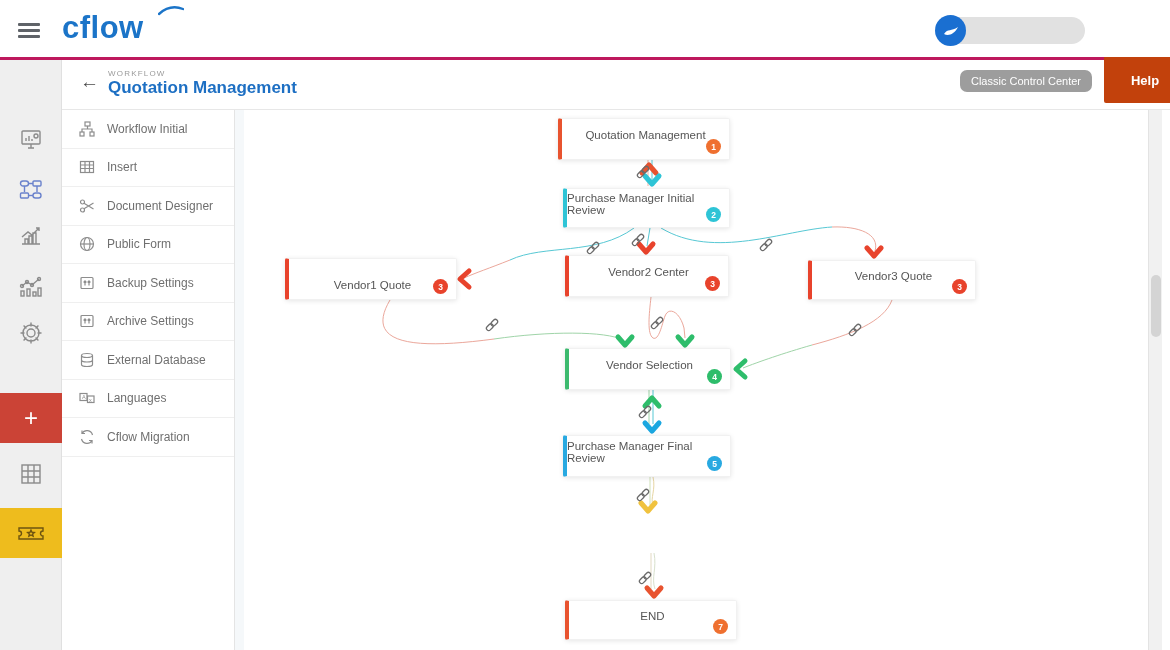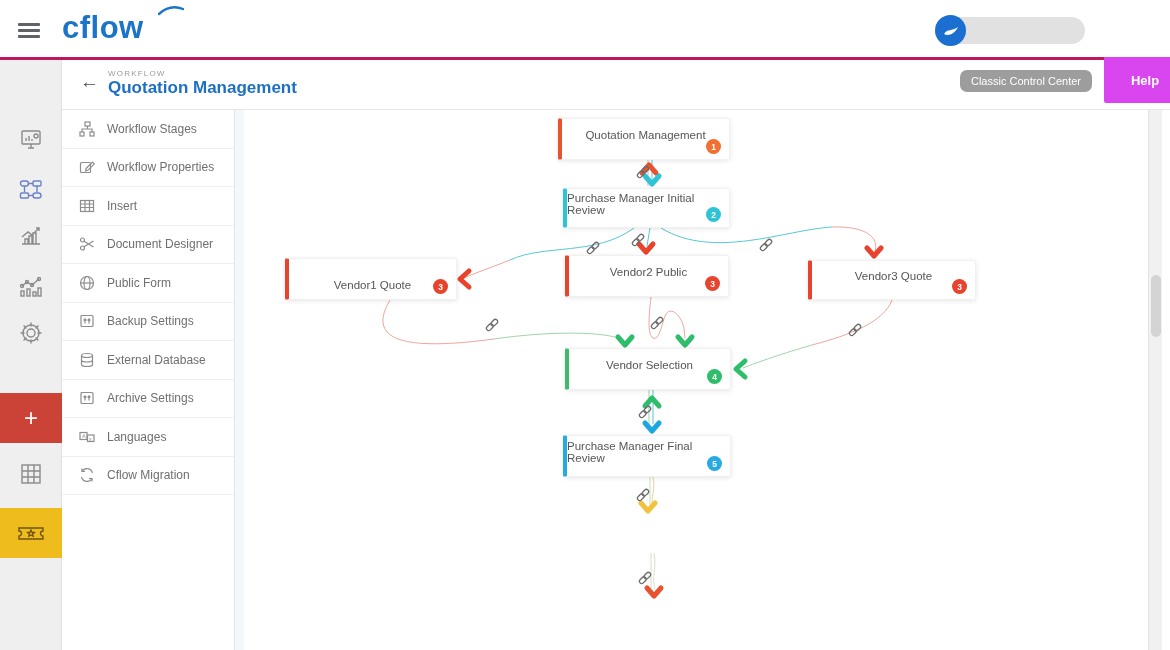--- a/index.html
+++ b/index.html
@@ -22,21 +22,21 @@
   .rail-plus { position:absolute; left:0; top:333px; width:62px; height:50px; background:#cb4336; color:#fff; font-size:24px; font-weight:300; display:flex; align-items:center; justify-content:center; cursor:pointer; }
   .rail-ticket { position:absolute; left:0; top:448px; width:62px; height:50px; background:#eebc1d; display:flex; align-items:center; justify-content:center; cursor:pointer; }
   .rail-ticket svg { stroke:#6e5410; fill:none; stroke-width:1.4; }
 
   
   .header { position:absolute; left:62px; top:60px; width:1108px; height:50px; background:#fff; border-bottom:1px solid #e7e7e7; z-index:20; }
   .back-arrow { position:absolute; left:18px; top:11px; font-size:19px; color:#4a4a4a; cursor:pointer; }
   .eyebrow { position:absolute; left:46px; top:9px; font-size:8px; letter-spacing:1.2px; color:#9a9a9a; }
   .page-title { position:absolute; left:46px; top:18px; font-size:17px; font-weight:bold; color:#1d6fc3; }
   .classic-btn { position:absolute; right:78px; top:10px; background:#9d9d9d; color:#fff; font-size:11px; padding:5px 11px; border-radius:7px; border:none; cursor:pointer; font-family:inherit; }
-  .help-btn { position:absolute; left:1104px; top:57px; width:66px; height:46px; background:#d946ef; color:#fff; font-size:13px; font-weight:bold; border:none; cursor:pointer; z-index:35; font-family:inherit; border-radius:0 0 0 2px;padding-left:16px; }
+  .help-btn { position:absolute; left:1104px; top:57px; width:66px; height:46px; background:#c2410c; color:#fff; font-size:13px; font-weight:bold; border:none; cursor:pointer; z-index:35; font-family:inherit; border-radius:0 0 0 2px;padding-left:16px; }
 
   
   .sidebar { position:absolute; left:62px; top:110px; width:173px; height:540px; background:#fff; border-right:1px solid #e4e4e4; z-index:20; }
   .menu-item { position:relative; height:38.5px; display:flex; align-items:center; gap:12px; padding-left:17px; border-bottom:1px solid #efefef; color:#6f6f6f; font-size:12px; cursor:pointer; }
   .menu-item svg { stroke:#8d8d8d; fill:none; stroke-width:1.2; flex:0 0 auto; }
   .menu-item.active { color:#2a6db5; font-weight:bold; }
   .menu-item.active svg { stroke:#2a6db5; }
   .menu-item.active::after { content:""; position:absolute; right:0; top:0; width:5px; height:100%; background:#2a72c8; }
   .menu-item.dim svg { stroke:#c4c4c4; }
 
@@ -147,28 +147,21 @@
 <button class="help-btn">Help</button>
 
 <div class="sidebar">
   <div class="menu-item">
     <svg width="16" height="16" viewBox="0 0 16 16">
         <rect x="6" y="1" width="5" height="4"></rect>
         <rect x="1" y="11" width="4" height="4"></rect>
         <rect x="11" y="11" width="4" height="4"></rect>
         <path d="M8.5 5v3M3 11V8h10v3"></path>
       </svg>
-    <span>Workflow Stages</span>
-  </div>
-  <div class="menu-item">
-    <svg width="16" height="16" viewBox="0 0 16 16">
-        <rect x="1.5" y="3.5" width="10" height="10" rx="1"></rect>
-        <path d="M7 9.5l6.5-6.5 1.8 1.8L8.8 11.3 6.5 12z"></path>
-      </svg>
-    <span>Workflow Properties</span>
+    <span>Workflow Initial</span>
   </div>
   <div class="menu-item">
     <svg width="16" height="16" viewBox="0 0 16 16">
         <rect x="1.5" y="2.5" width="13" height="11"></rect>
         <path d="M1.5 6h13M1.5 9.5h13M6 2.5v11M10.5 2.5v11"></path>
       </svg>
     <span>Insert</span>
   </div>
   <div class="menu-item">
     <svg width="16" height="16" viewBox="0 0 16 16">
@@ -188,31 +181,31 @@
   </div>
   <div class="menu-item">
     <svg width="16" height="16" viewBox="0 0 16 16">
         <rect x="2" y="2.5" width="12" height="11" rx="1"></rect>
         <path d="M6 10.5V6M4.6 7.5L6 6l1.4 1.5M10 10.5V6M8.6 7.5L10 6l1.4 1.5"></path>
       </svg>
     <span>Backup Settings</span>
   </div>
   <div class="menu-item">
     <svg width="16" height="16" viewBox="0 0 16 16">
+        <rect x="2" y="2.5" width="12" height="11" rx="1"></rect>
+        <path d="M6 10.5V6M4.6 7.5L6 6l1.4 1.5M10 10.5V6M8.6 7.5L10 6l1.4 1.5"></path>
+      </svg>
+    <span>Archive Settings</span>
+  </div>
+  <div class="menu-item">
+    <svg width="16" height="16" viewBox="0 0 16 16">
         <ellipse cx="8" cy="3.5" rx="5.5" ry="2"></ellipse>
         <path d="M2.5 3.5v9c0 1.1 2.5 2 5.5 2s5.5-.9 5.5-2v-9M2.5 8c0 1.1 2.5 2 5.5 2s5.5-.9 5.5-2"></path>
       </svg>
     <span>External Database</span>
-  </div>
-  <div class="menu-item">
-    <svg width="16" height="16" viewBox="0 0 16 16">
-        <rect x="2" y="2.5" width="12" height="11" rx="1"></rect>
-        <path d="M6 10.5V6M4.6 7.5L6 6l1.4 1.5M10 10.5V6M8.6 7.5L10 6l1.4 1.5"></path>
-      </svg>
-    <span>Archive Settings</span>
   </div>
   <div class="menu-item">
     <svg width="16" height="16" viewBox="0 0 16 16">
         <rect x="1" y="3.5" width="7" height="7"></rect>
         <rect x="8.5" y="6" width="6.5" height="6.5"></rect>
         <text x="2.9" y="9.3" font-size="5.5" fill="#8d8d8d" stroke="none">A</text>
         <text x="10.1" y="11.5" font-size="5.5" fill="#8d8d8d" stroke="none">x</text>
       </svg>
     <span>Languages</span>
   </div>
@@ -344,32 +337,36 @@
   </div>
   <div class="node" style="left: 319px; top: 78px; width: 167px; height: 40px; border-left-color: rgb(46, 196, 214);">
     <span class="node-label">Purchase Manager Initial Review</span>
     <span class="badge" style="background: rgb(46, 196, 214);">2</span>
   </div>
   <div class="node" style="left: 41px; top: 148px; width: 172px; height: 42px; border-left-color: rgb(232, 67, 44); align-items: flex-end;">
     <span class="node-label">Vendor1 Quote</span>
     <span class="badge" style="background: rgb(232, 67, 44);">3</span>
   </div>
   <div class="node" style="left: 321px; top: 145px; width: 164px; height: 42px; border-left-color: rgb(232, 67, 44);">
-    <span class="node-label">Vendor2 Public</span>
+    <span class="node-label">Vendor2 Center</span>
     <span class="badge" style="background: rgb(232, 67, 44);">3</span>
   </div>
   <div class="node" style="left: 564px; top: 150px; width: 168px; height: 40px; border-left-color: rgb(232, 67, 44);">
     <span class="node-label">Vendor3 Quote</span>
     <span class="badge" style="background: rgb(232, 67, 44);">3</span>
   </div>
   <div class="node" style="left: 321px; top: 238px; width: 166px; height: 42px; border-left-color: rgb(60, 186, 110);">
     <span class="node-label">Vendor Selection</span>
     <span class="badge" style="background: rgb(46, 189, 107);">4</span>
   </div>
   <div class="node" style="left: 319px; top: 325px; width: 168px; height: 42px; border-left-color: rgb(40, 169, 225); align-items: center;">
     <span class="node-label">Purchase Manager Final Review</span>
     <span class="badge" style="background: rgb(40, 169, 225);">5</span>
   </div>
+  <div class="node" style="left: 321px; top: 490px; width: 172px; height: 40px; border-left-color: rgb(232, 83, 47);">
+    <span class="node-label">END</span>
+    <span class="badge" style="background: rgb(239, 112, 48);">7</span>
+  </div>
 </div>
 
 <div class="scrollbar">
   <div class="scroll-thumb"></div>
 </div>
 
 </body></html>

